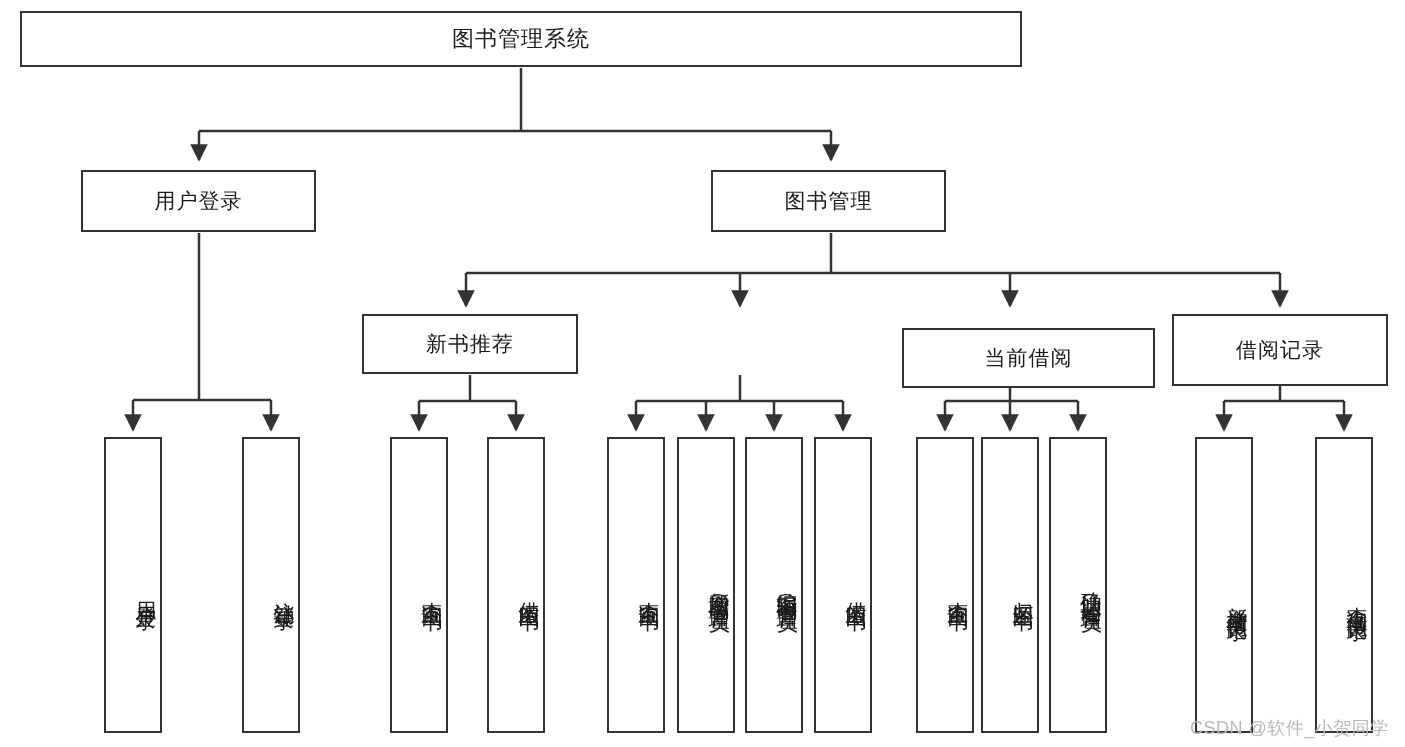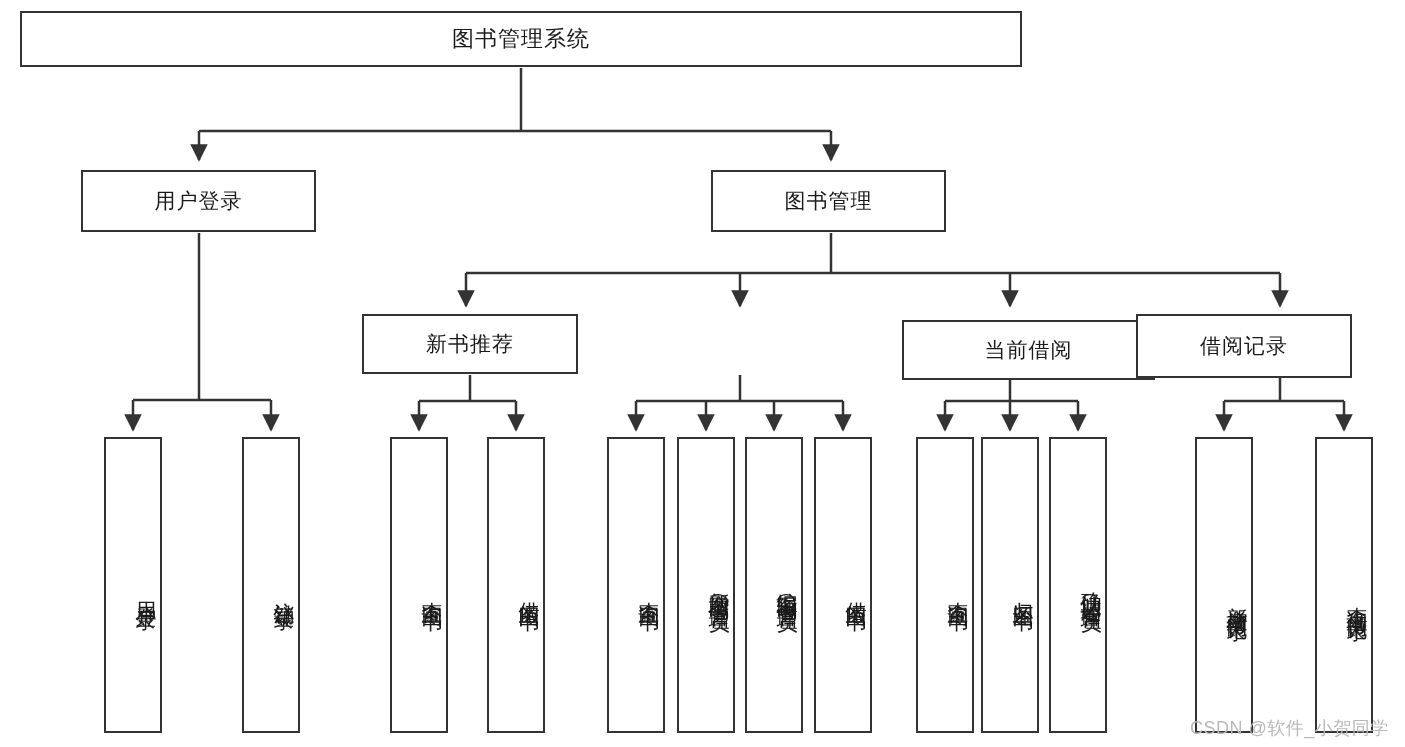--- a/index.html
+++ b/index.html
@@ -130,24 +130,24 @@
   <div class="node horiz" style="left:81px; top:170px; width:235px; height:62px;">
     <span>用户登录</span>
   </div>
   <div class="node horiz" style="left:711px; top:170px; width:235px; height:62px;">
     <span>图书管理</span>
   </div>
 
   <div class="node horiz" style="left:362px; top:314px; width:216px; height:60px;">
     <span>新书推荐</span>
   </div>
-  <div class="node horiz" style="left:902px; top:320px; width:253px; height:60px;">
+  <div class="node horiz" style="left:902px; top:328px; width:253px; height:60px;">
     <span>当前借阅</span>
   </div>
-  <div class="node horiz" style="left:1136px; top:314px; width:216px; height:64px;">
+  <div class="node horiz" style="left:1172px; top:314px; width:216px; height:72px;">
     <span>借阅记录</span>
   </div>
 
   <div class="node vert" style="left:104px; top:437px; width:58px; height:296px;">
     <span class="vlabel">用户登录</span>
   </div>
   <div class="node vert" style="left:242px; top:437px; width:58px; height:296px;">
     <span class="vlabel">注销登录</span>
   </div>
 

